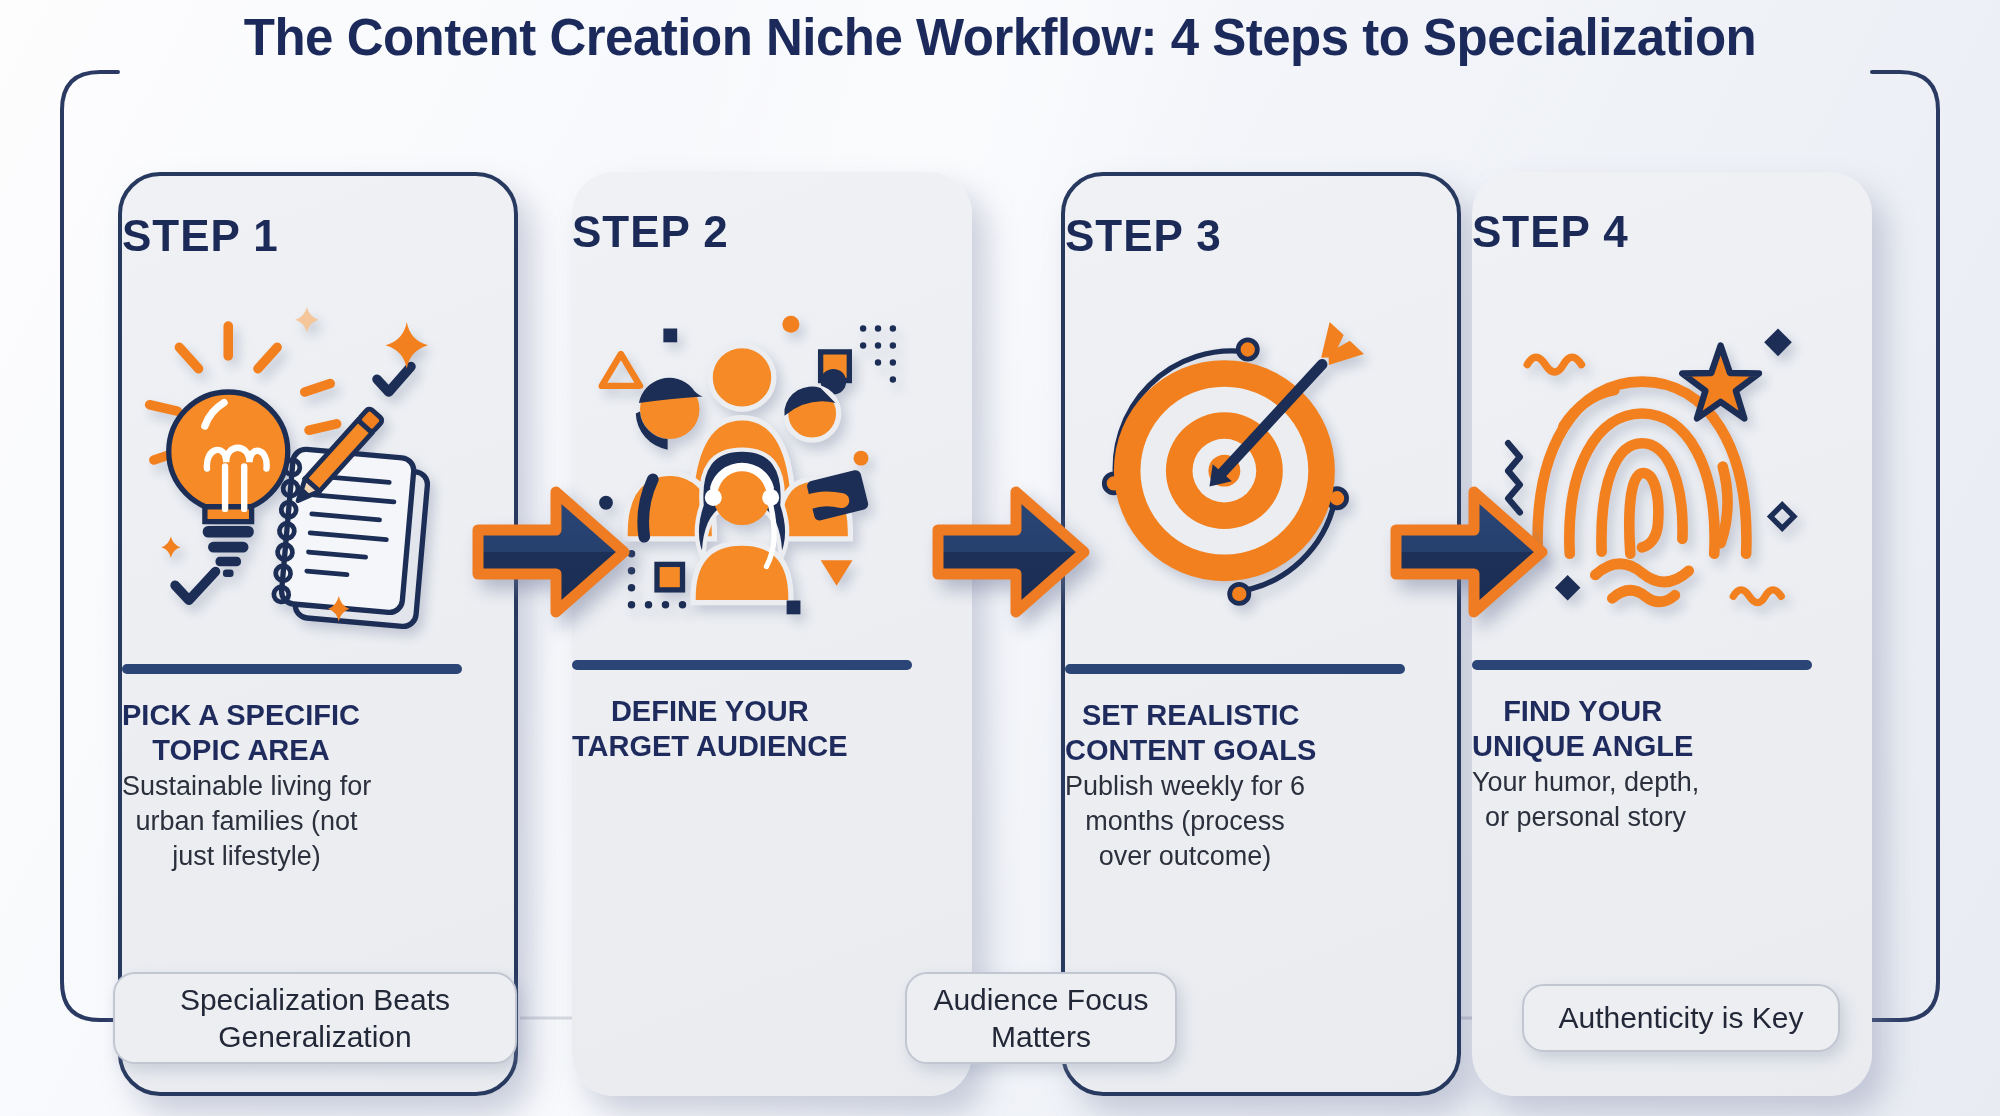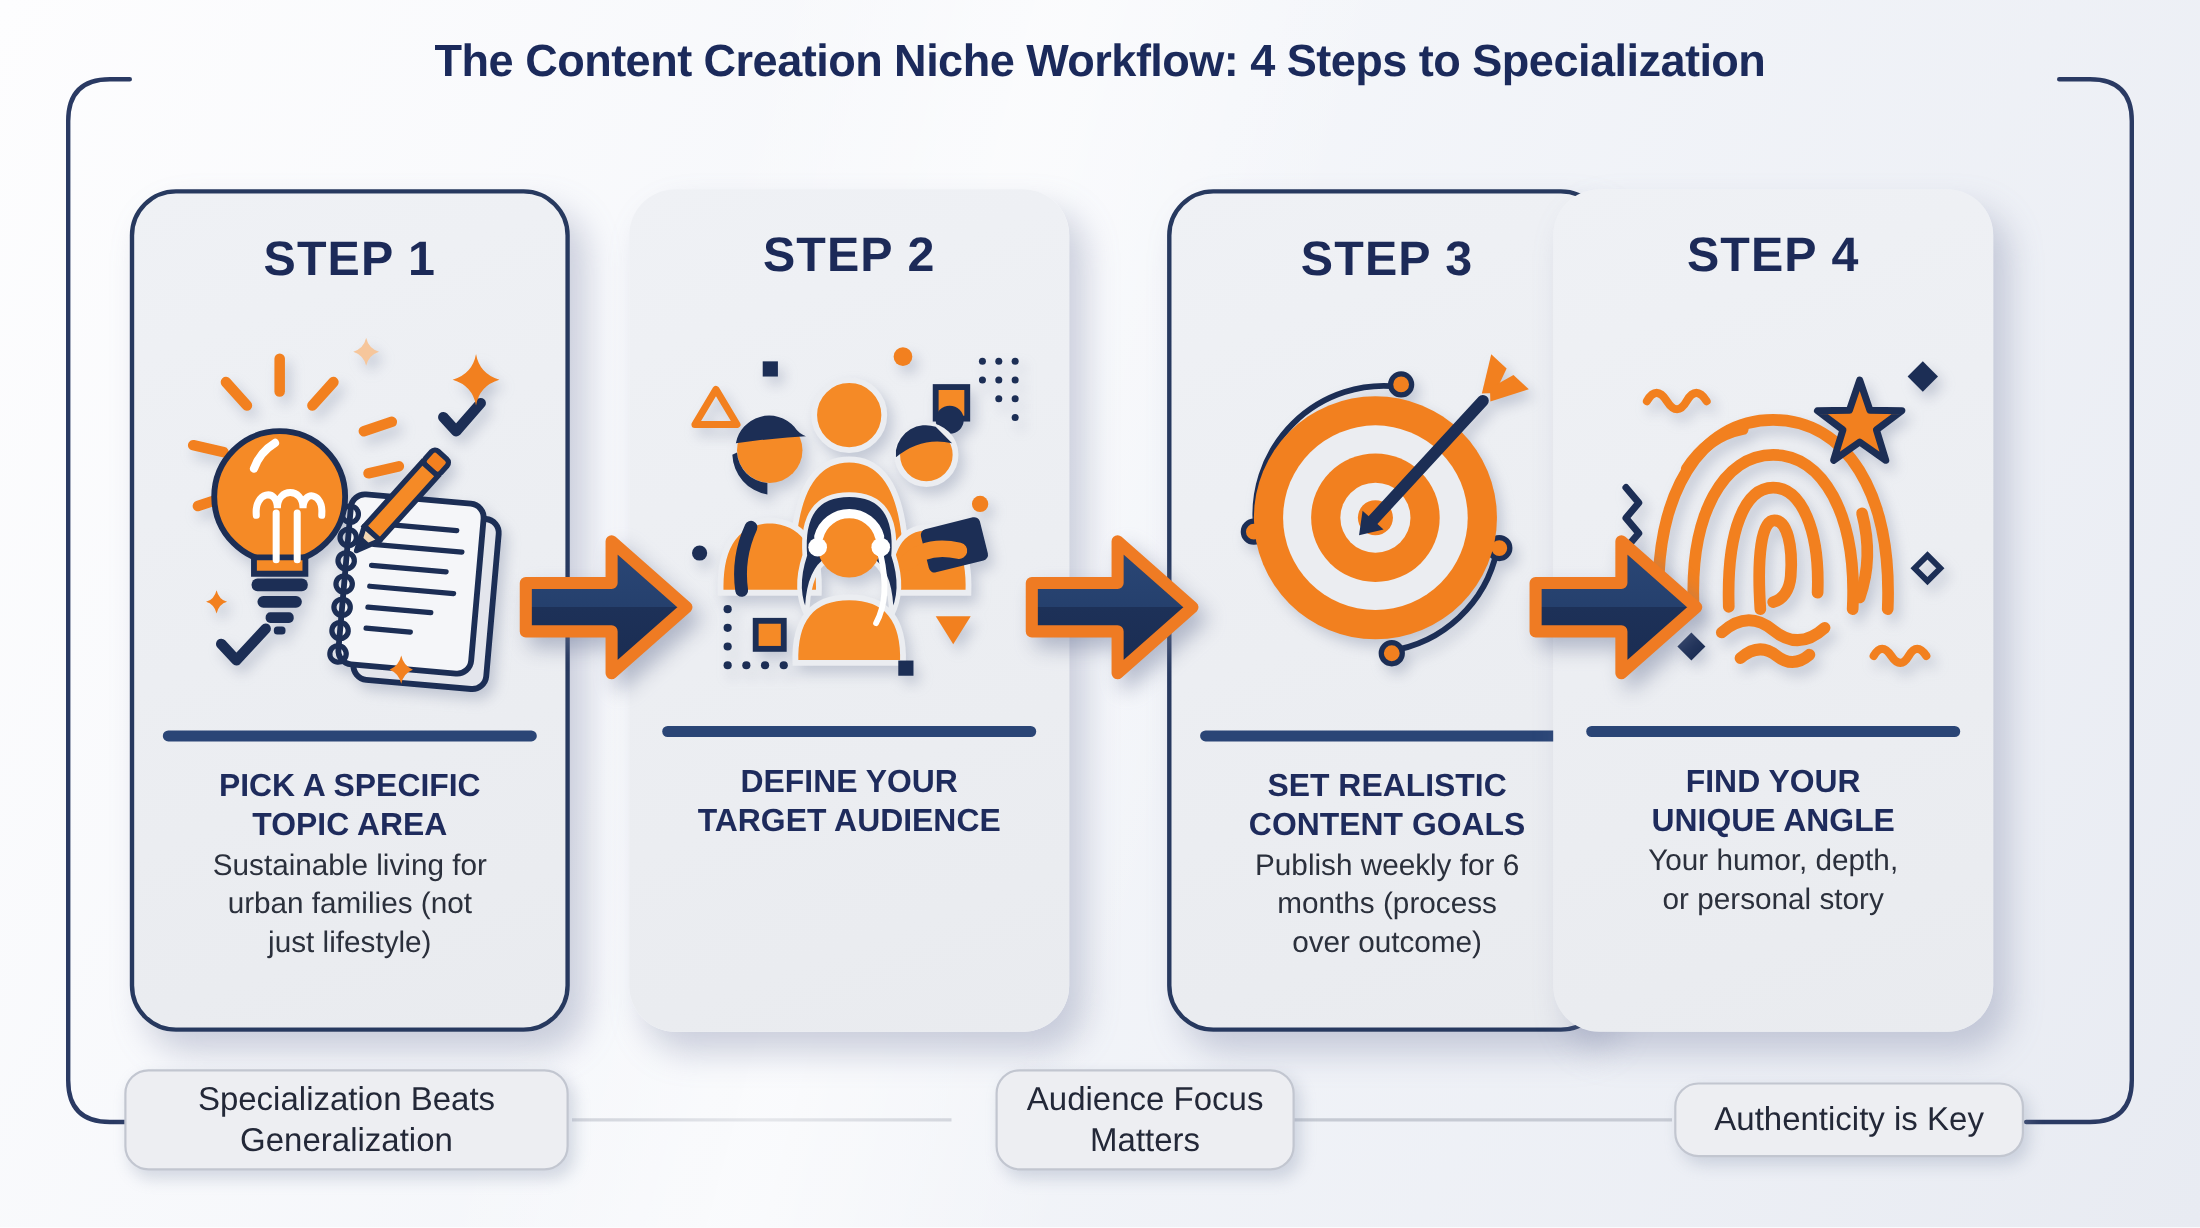--- a/index.html
+++ b/index.html
@@ -8,29 +8,29 @@
     font-family:"Liberation Sans","DejaVu Sans",sans-serif;
     background:linear-gradient(118deg,#fdfdfe 0%,#f4f6fa 45%,#e8ebf2 100%);
   }
   .stage:before{
     content:"";position:absolute;inset:0;
     background:linear-gradient(105deg,rgba(255,255,255,0) 30%,rgba(255,255,255,.55) 42%,rgba(255,255,255,0) 55%);
     pointer-events:none;z-index:1;
   }
   .frame-svg{position:absolute;left:0;top:0;z-index:0;}
   .title{
-    position:absolute;top:32px;left:0;width:100%;text-align:center;z-index:5;
-    font-size:41px;font-weight:bold;color:#1b2a5b;letter-spacing:-0.5px;
+    position:absolute;top:8px;left:0;width:100%;text-align:center;z-index:5;
+    font-size:51px;font-weight:bold;color:#1b2a5b;letter-spacing:-0.5px;
   }
   .card{
-    position:absolute;top:172px;width:400px;height:766px;box-sizing:border-box;
+    position:absolute;top:172px;width:400px;height:924px;box-sizing:border-box;
     background:linear-gradient(160deg,#eff1f5 0%,#e9ebef 100%);
     border-radius:42px;
     box-shadow:14px 18px 30px rgba(128,138,168,.38);
-    display:flex;flex-direction:column;align-items:center;z-index:2;
+    display:flex;flex-direction:column;align-items:flex-start;z-index:2;
   }
   .card.bordered{border:4px solid #27395f;}
   .step-label{margin-top:36px;font-size:44px;font-weight:bold;color:#1c2a58;letter-spacing:1px;line-height:1.1;}
   .icon-wrap{height:400px;display:flex;align-items:center;justify-content:center;}
   .icon-wrap svg{filter:drop-shadow(5px 7px 6px rgba(118,128,158,.35));}
   .divider{width:340px;height:10px;border-radius:6px;background:#2a4576;margin-top:4px;}
   .heading{
     margin-top:24px;font-size:29px;font-weight:bold;color:#1e2b5c;text-align:center;
     line-height:1.18;white-space:pre-line;
   }
@@ -233,21 +233,21 @@
       </svg>
     </div>
     <div class="divider"></div>
     <div class="heading">SET REALISTIC
 CONTENT GOALS</div>
     <div class="desc">Publish weekly for 6
 months (process
 over outcome)</div>
   </div>
 
-  <div class="card" style="left:1412px;">
+  <div class="card" style="left:1472px;">
     <div class="step-label">STEP 4</div>
     <div class="icon-wrap">
       <svg width="340" height="340" viewBox="0 0 320 320">
 
         <g fill="none" stroke="#f2801f" stroke-width="10" stroke-linecap="round">
           <path d="M62,252 C58,152 98,90 160,90 C222,90 262,152 258,252"></path>
           <path d="M92,252 C88,170 118,120 160,120 C202,120 232,170 228,252"></path>
           <path d="M122,250 C120,184 136,148 160,148 C184,148 200,184 198,238"></path>
           <path d="M149,252 C146,206 150,176 161,176 C172,176 177,198 175,224 C174,236 168,244 160,246"></path>
           <path d="M86,132 Q104,104 134,98"></path>

